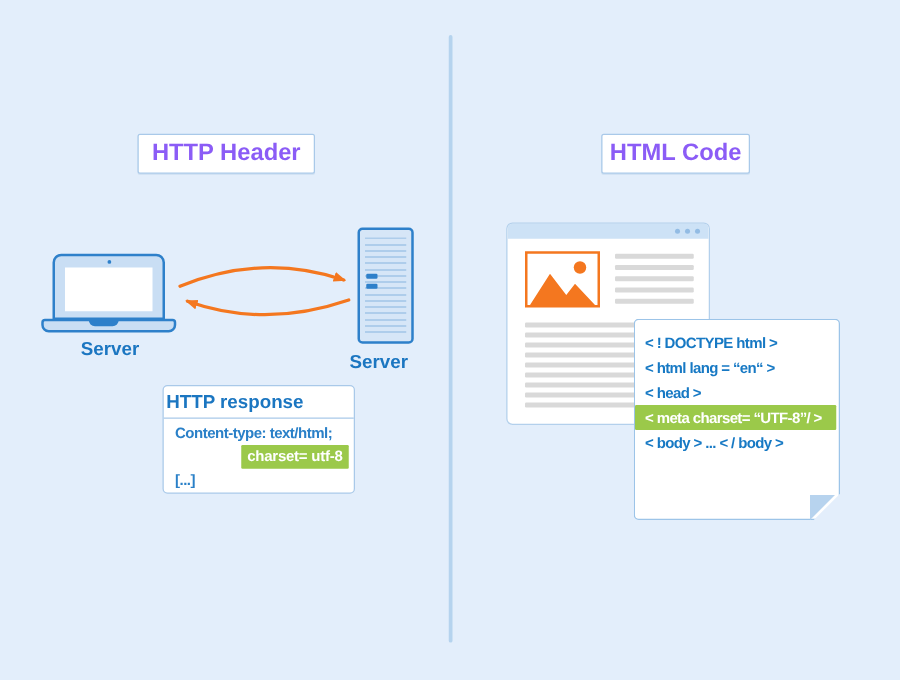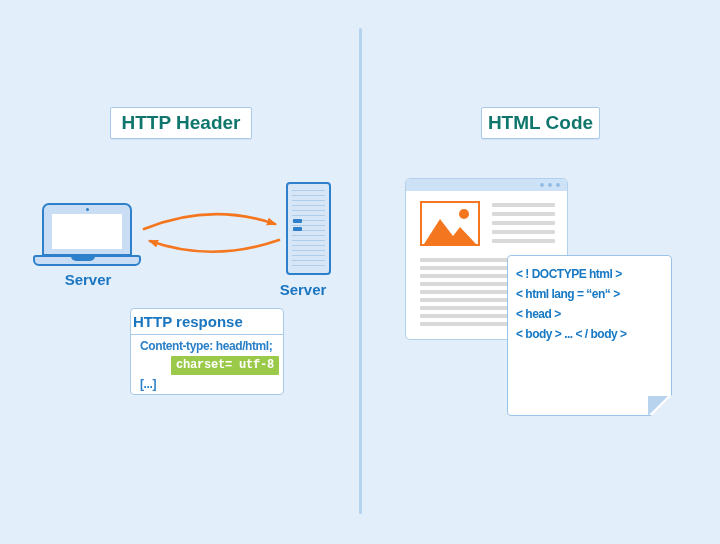--- a/index.html
+++ b/index.html
@@ -10,21 +10,21 @@
     -webkit-font-smoothing:antialiased;
   }
   .abs{position:absolute;}
 
   
   .divider{left:359px;top:28px;width:3px;height:486px;background:#b5d3ee;border-radius:2px;}
 
   
   .title-box{
     background:#ffffff;border:1px solid #a9c9e9;border-radius:2px;
-    color:#0f766e;font-weight:bold;font-size:19px;text-align:center;
+    color:#8b5cf6;font-weight:bold;font-size:19px;text-align:center;
     display:flex;align-items:center;justify-content:center;
     box-shadow:0 1px 0 rgba(160,190,220,.25);
   }
   .title-http{left:110px;top:107px;width:140px;height:30px;}
   .title-html{left:481px;top:107px;width:117px;height:30px;}
 
   
   .laptop{left:33px;top:200px;width:109px;height:68px;}
   .laptop .lid{position:absolute;left:9px;top:3px;width:86px;height:49px;
     background:#c9def4;border:2.5px solid #2e80ca;border-radius:7px 7px 0 0;}
@@ -54,21 +54,21 @@
   
   .resp-box{left:130px;top:308px;width:154px;height:87px;background:#ffffff;
     border:1.5px solid #a9c9e9;border-radius:4px;box-sizing:border-box;}
   .resp-title{height:25px;line-height:25px;padding-left:2px;
     color:#1b76c1;font-weight:bold;font-size:15px;border-bottom:1.5px solid #a9c9e9;}
   .resp-body{padding:4px 4px 0 9px;color:#2a80c8;font-weight:bold;font-size:12px;
     letter-spacing:-0.4px;white-space:nowrap;}
   .resp-line{line-height:15px;}
   .chip-row{text-align:right;margin:2px 0 2px 0;}
   .green-chip{display:inline-block;background:#9bc94a;color:#ffffff;
-    padding:2px 5px 3px 5px;letter-spacing:-0.2px;border-radius:1px;font-family:Liberation Mono, monospace;}
+    padding:2px 5px 3px 5px;letter-spacing:-0.2px;border-radius:1px;}
 
   
   .bwindow{left:405px;top:178px;width:163px;height:162px;background:#ffffff;
     border:1.5px solid #b3d0ec;border-radius:5px;box-sizing:border-box;overflow:hidden;}
   .bbar{height:12px;background:#cde2f6;position:relative;}
   .bdots{position:absolute;right:7px;top:4px;display:flex;gap:4px;}
   .bdot{width:4px;height:4px;border-radius:50%;background:#93bce4;}
   .img-ph{position:absolute;left:14px;top:22px;width:60px;height:45px;
     border:2px solid #f4771f;background:#ffffff;box-sizing:border-box;}
   .line-col-right{position:absolute;left:86px;top:24px;width:63px;}
@@ -120,21 +120,21 @@
       <path d="M0,0 L10,4 L0,8 z" fill="#f4771f"></path>
     </marker>
   </defs>
   <path d="M4,32 Q70,5 135,27" fill="none" stroke="#f4771f" stroke-width="2.6" stroke-linecap="round" marker-end="url(#ah-r)"></path>
   <path d="M139,43 Q72,66 10,44" fill="none" stroke="#f4771f" stroke-width="2.6" stroke-linecap="round" marker-end="url(#ah-r)"></path>
 </svg>
 
 <div class="abs resp-box">
   <div class="resp-title">HTTP response</div>
   <div class="resp-body">
-    <div class="resp-line">Content-type: head/html;</div>
+    <div class="resp-line">Content-type: text/html;</div>
     <div class="chip-row">
       <span class="green-chip">charset= utf-8</span>
     </div>
     <div class="resp-line">[...]</div>
   </div>
 </div>
 
 <div class="abs title-box title-html">
   <span>HTML Code</span>
 </div>
@@ -171,16 +171,17 @@
     <div class="gline"></div>
     <div class="gline"></div>
   </div>
 </div>
 
 <div class="abs note">
   <div class="code">
     <div class="code-line">&lt; ! DOCTYPE html &gt;</div>
     <div class="code-line">&lt; html lang = “en“ &gt;</div>
     <div class="code-line">&lt; head &gt;</div>
+    <div class="code-line hl">&lt; meta charset= “UTF-8”/ &gt;</div>
     <div class="code-line">&lt; body &gt; ... &lt; / body &gt;</div>
   </div>
 </div>
 <div class="abs fold" style="right:52px;bottom:128px;"></div>
 
 </body></html>

